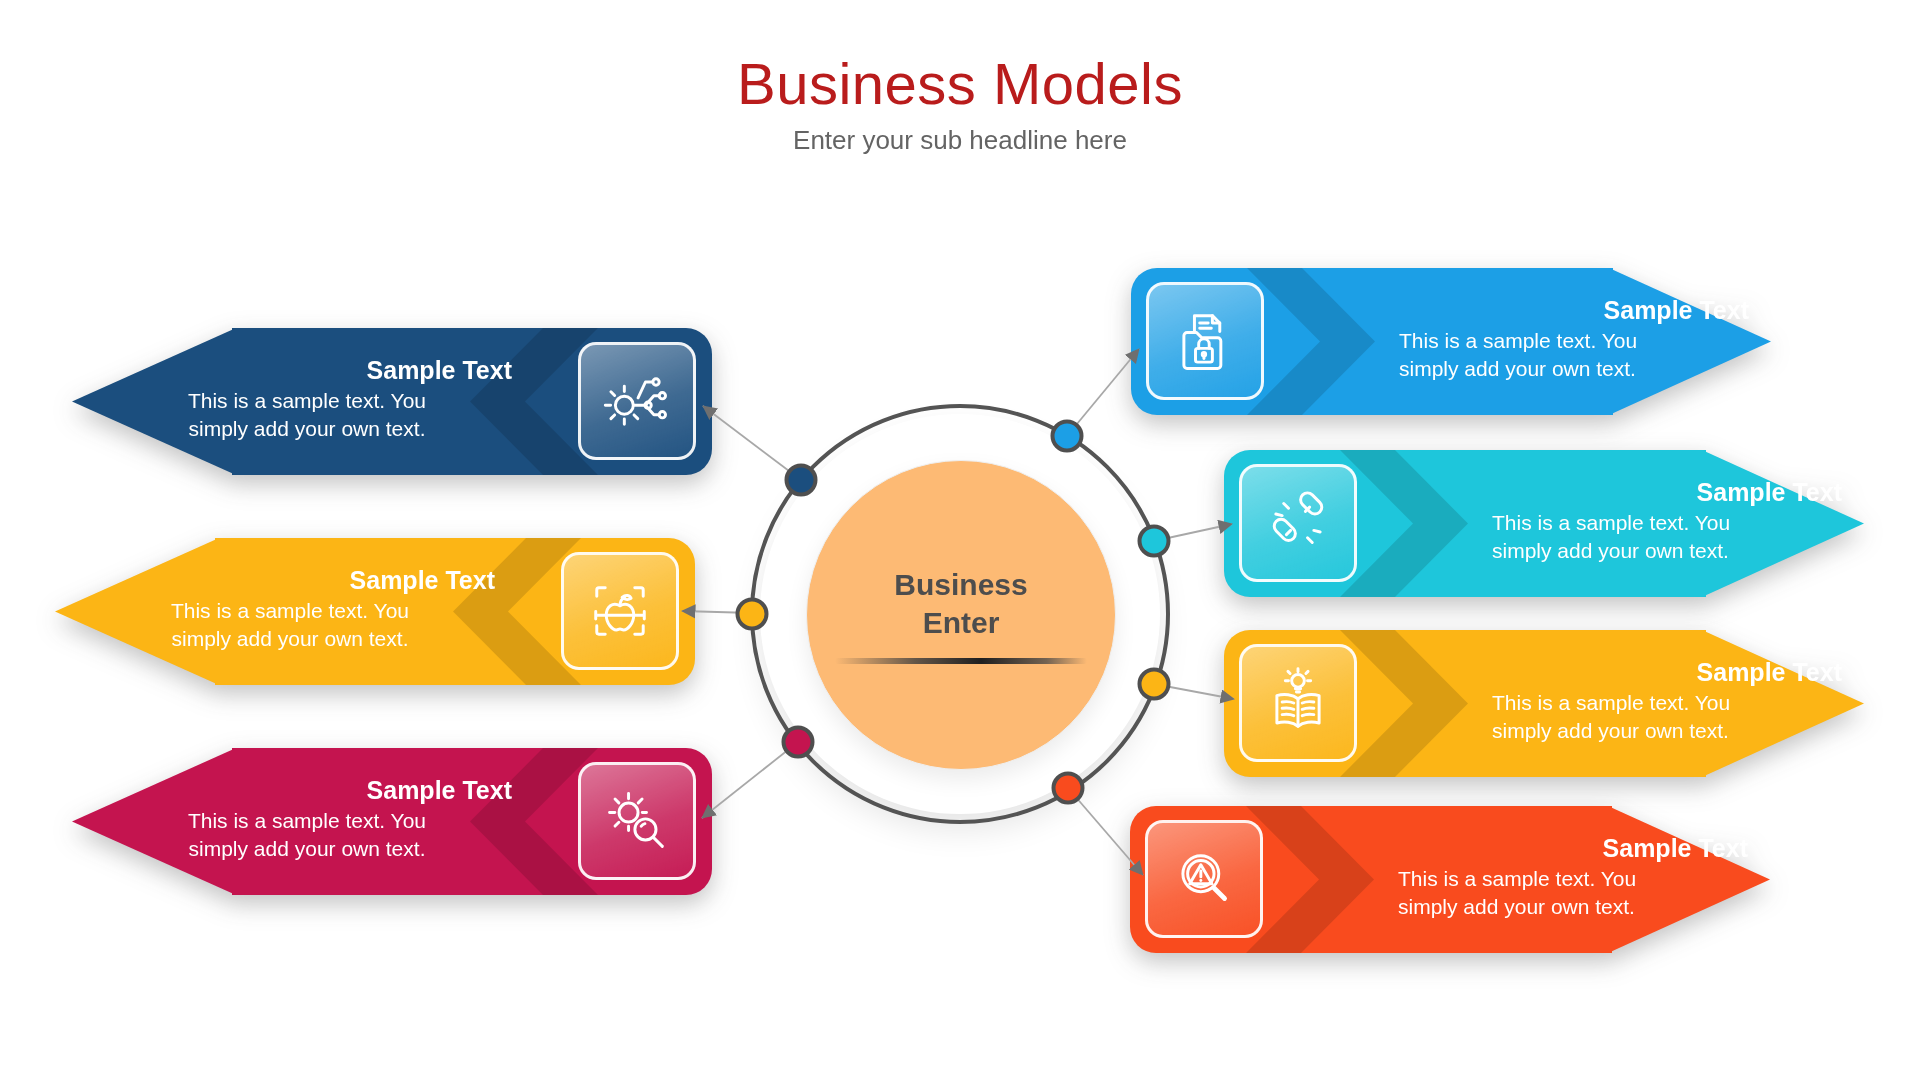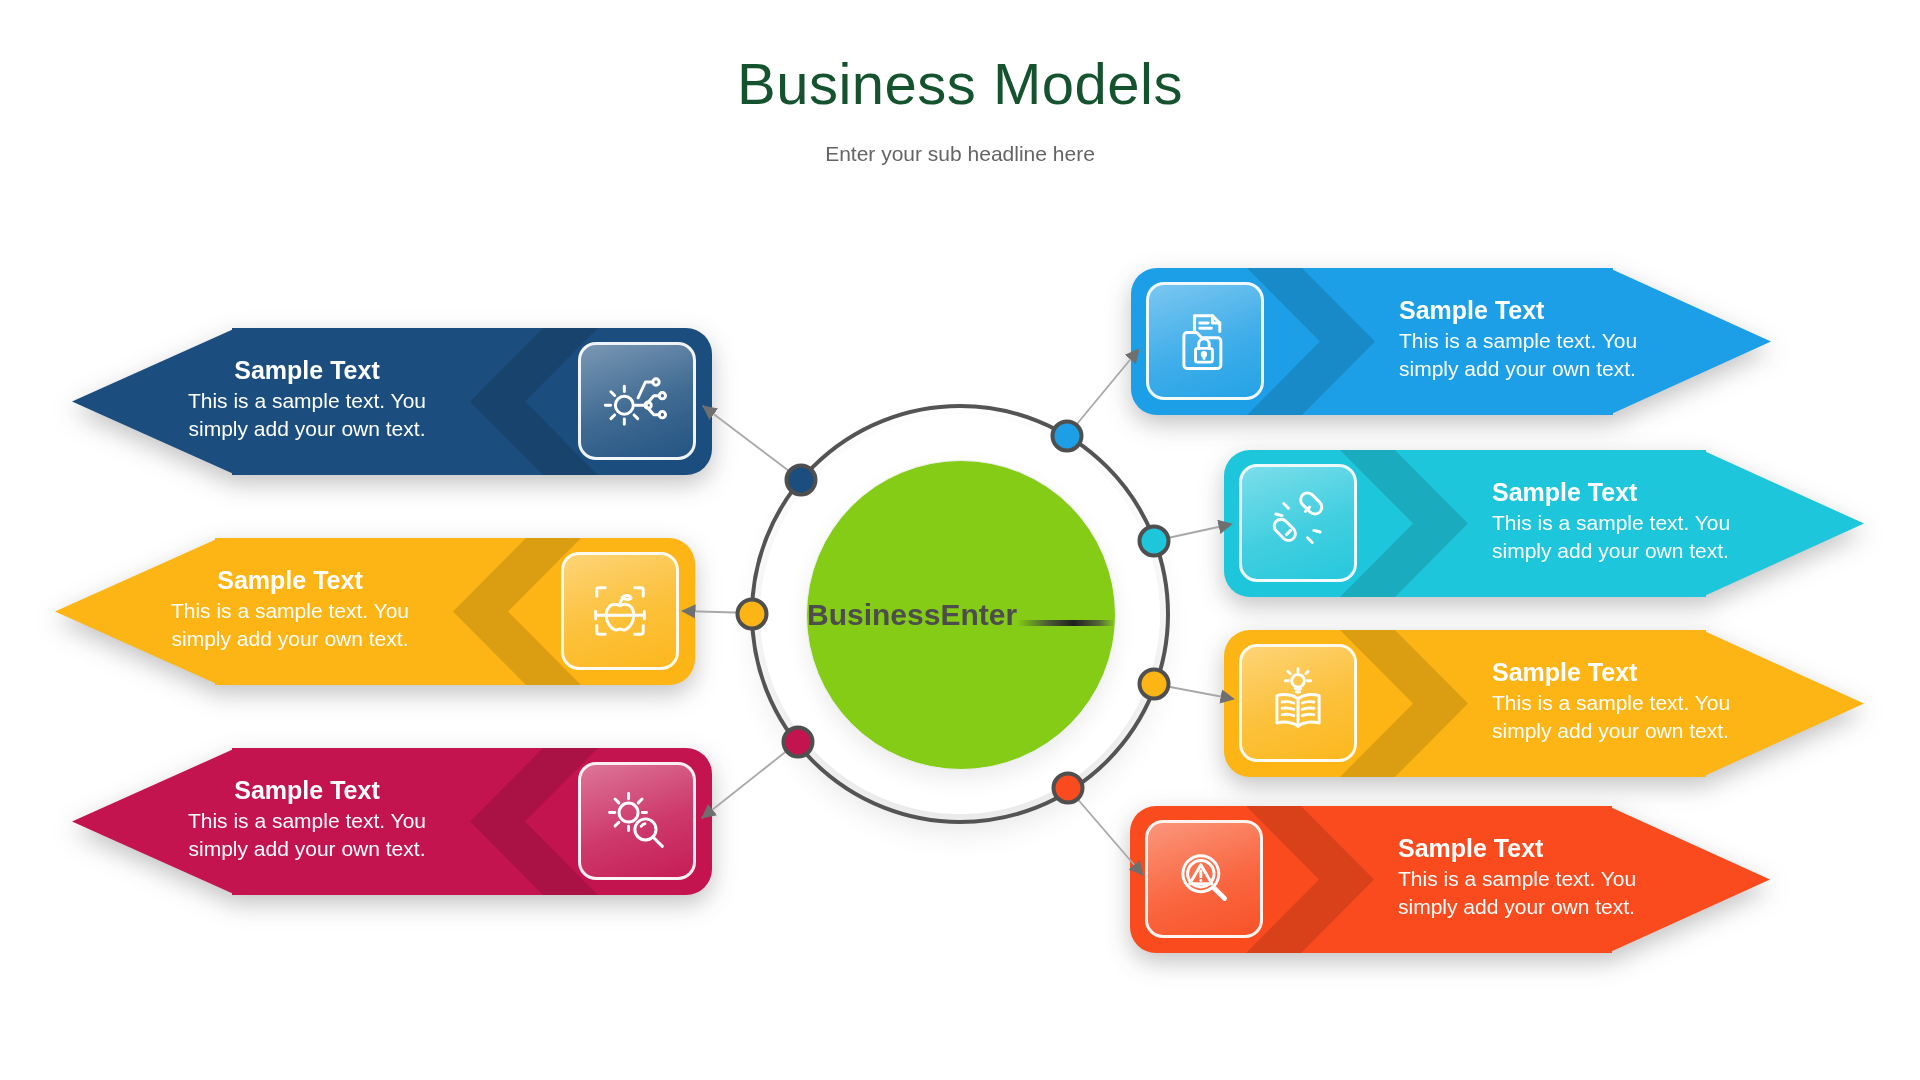--- a/index.html
+++ b/index.html
@@ -1,32 +1,32 @@
 <!DOCTYPE html>
 <html><head>
 <meta charset="utf-8">
 <style>
   html,body{margin:0;padding:0;background:#fff;}
   body{width:1920px;height:1080px;position:relative;overflow:hidden;
        font-family:"Liberation Sans",sans-serif;-webkit-font-smoothing:antialiased;}
 
   
   .hdr{position:absolute;top:0;left:0;width:1920px;text-align:center;}
-  .hdr h1{margin:50px 0 0;font-size:58px;font-weight:400;color:#14532d;letter-spacing:.5px;}
-  .hdr p{margin:25px 0 0;font-size:21px;color:#646464;}
+  .hdr h1{margin:50px 0 0;font-size:58px;font-weight:400;color:#b91c1c;letter-spacing:.5px;}
+  .hdr p{margin:8px 0 0;font-size:26px;color:#646464;}
 
   
   svg.wires{position:absolute;left:0;top:0;z-index:3;pointer-events:none;}
 
   
   .soft-circle{position:absolute;left:760px;top:414px;width:400px;height:400px;border-radius:50%;
       background:#fff;box-shadow:0 16px 32px rgba(0,0,0,.10);z-index:2;}
   .inner-circle{position:absolute;left:806px;top:460px;width:308px;height:308px;border-radius:50%;
-      background:#84cc16;border:1px solid #efefef;box-shadow:0 10px 22px rgba(0,0,0,.08);
-      z-index:2;display:flex;flex-direction:row;align-items:center;}
+      background:#fdba74;border:1px solid #efefef;box-shadow:0 10px 22px rgba(0,0,0,.08);
+      z-index:2;display:flex;flex-direction:column;align-items:center;justify-content:center;}
   .inner-circle .ct{font-size:30px;font-weight:700;color:#4d4d4d;line-height:38px;text-align:center;}
   .divider{width:252px;height:6px;margin-top:16px;border-radius:3px;
       background:linear-gradient(90deg,rgba(70,70,70,0) 0%,rgba(60,60,60,.8) 32%,#1f1f1f 58%,rgba(70,70,70,.75) 84%,rgba(70,70,70,0) 100%);}
 
   
   .banner{position:absolute;width:640px;height:147px;z-index:1;
       filter:drop-shadow(0 9px 12px rgba(40,40,40,.28));color:#fff;}
   .banner .rect{position:absolute;top:0;height:147px;}
   .banner.left  .rect{left:160px;width:480px;border-radius:0 26px 26px 0;}
   .banner.right .rect{left:0;width:482px;border-radius:26px 0 0 26px;}
@@ -39,21 +39,21 @@
   .icon-box{position:absolute;top:14px;width:118px;height:118px;box-sizing:border-box;
       border:3px solid rgba(255,255,255,.92);border-radius:18px;
       background:linear-gradient(160deg,rgba(255,255,255,.42) 0%,rgba(255,255,255,.16) 55%,rgba(255,255,255,.04) 100%);
       display:flex;align-items:center;justify-content:center;}
   .banner.left  .icon-box{left:506px;}
   .banner.right .icon-box{left:15px;}
   .icon-box svg{width:76px;height:76px;}
   .txt{position:absolute;top:25px;}
   .banner.left  .txt{left:30px;width:410px;text-align:center;}
   .banner.right .txt{left:268px;width:350px;text-align:left;}
-  .txt .t1{font-size:25px;font-weight:700;line-height:34px;}
+  .txt .t1{font-size:25px;font-weight:700;line-height:34px;text-align:right;}
   .txt .t2{font-size:21px;line-height:28px;}
 
   .ic{stroke:#fff;stroke-width:2.8;fill:none;stroke-linecap:round;stroke-linejoin:round;}
 </style>
 </head>
 <body>
 
 <div class="hdr">
   <h1>Business Models</h1>
   <p>Enter your sub headline here</p>

